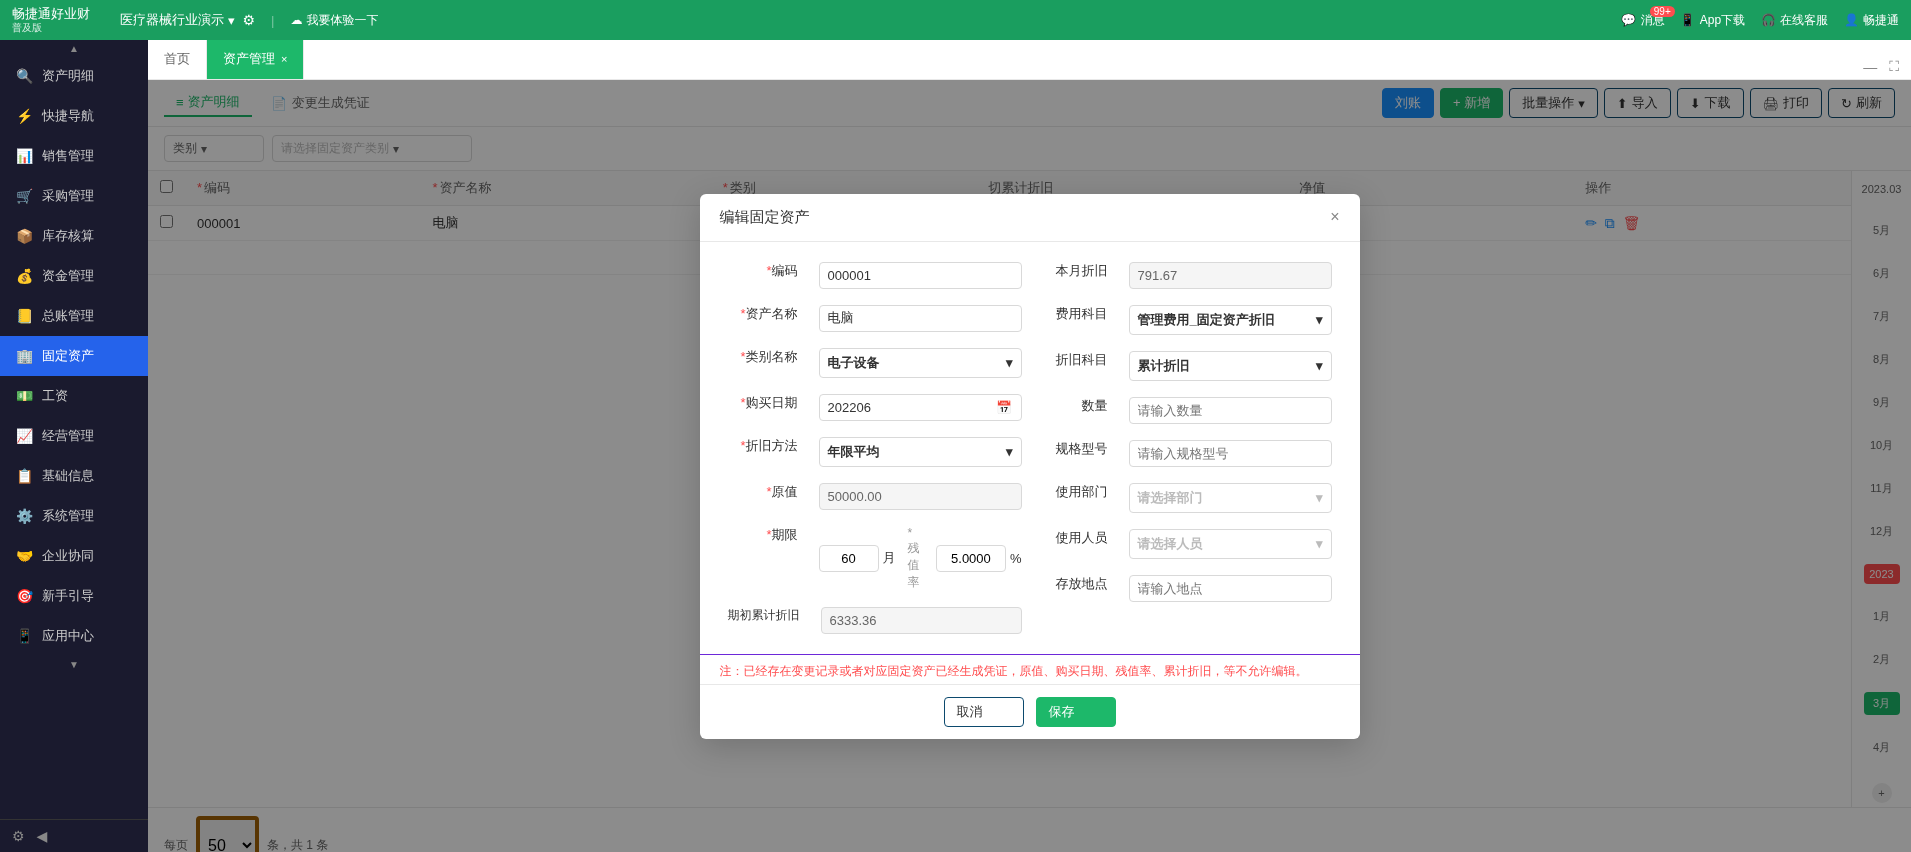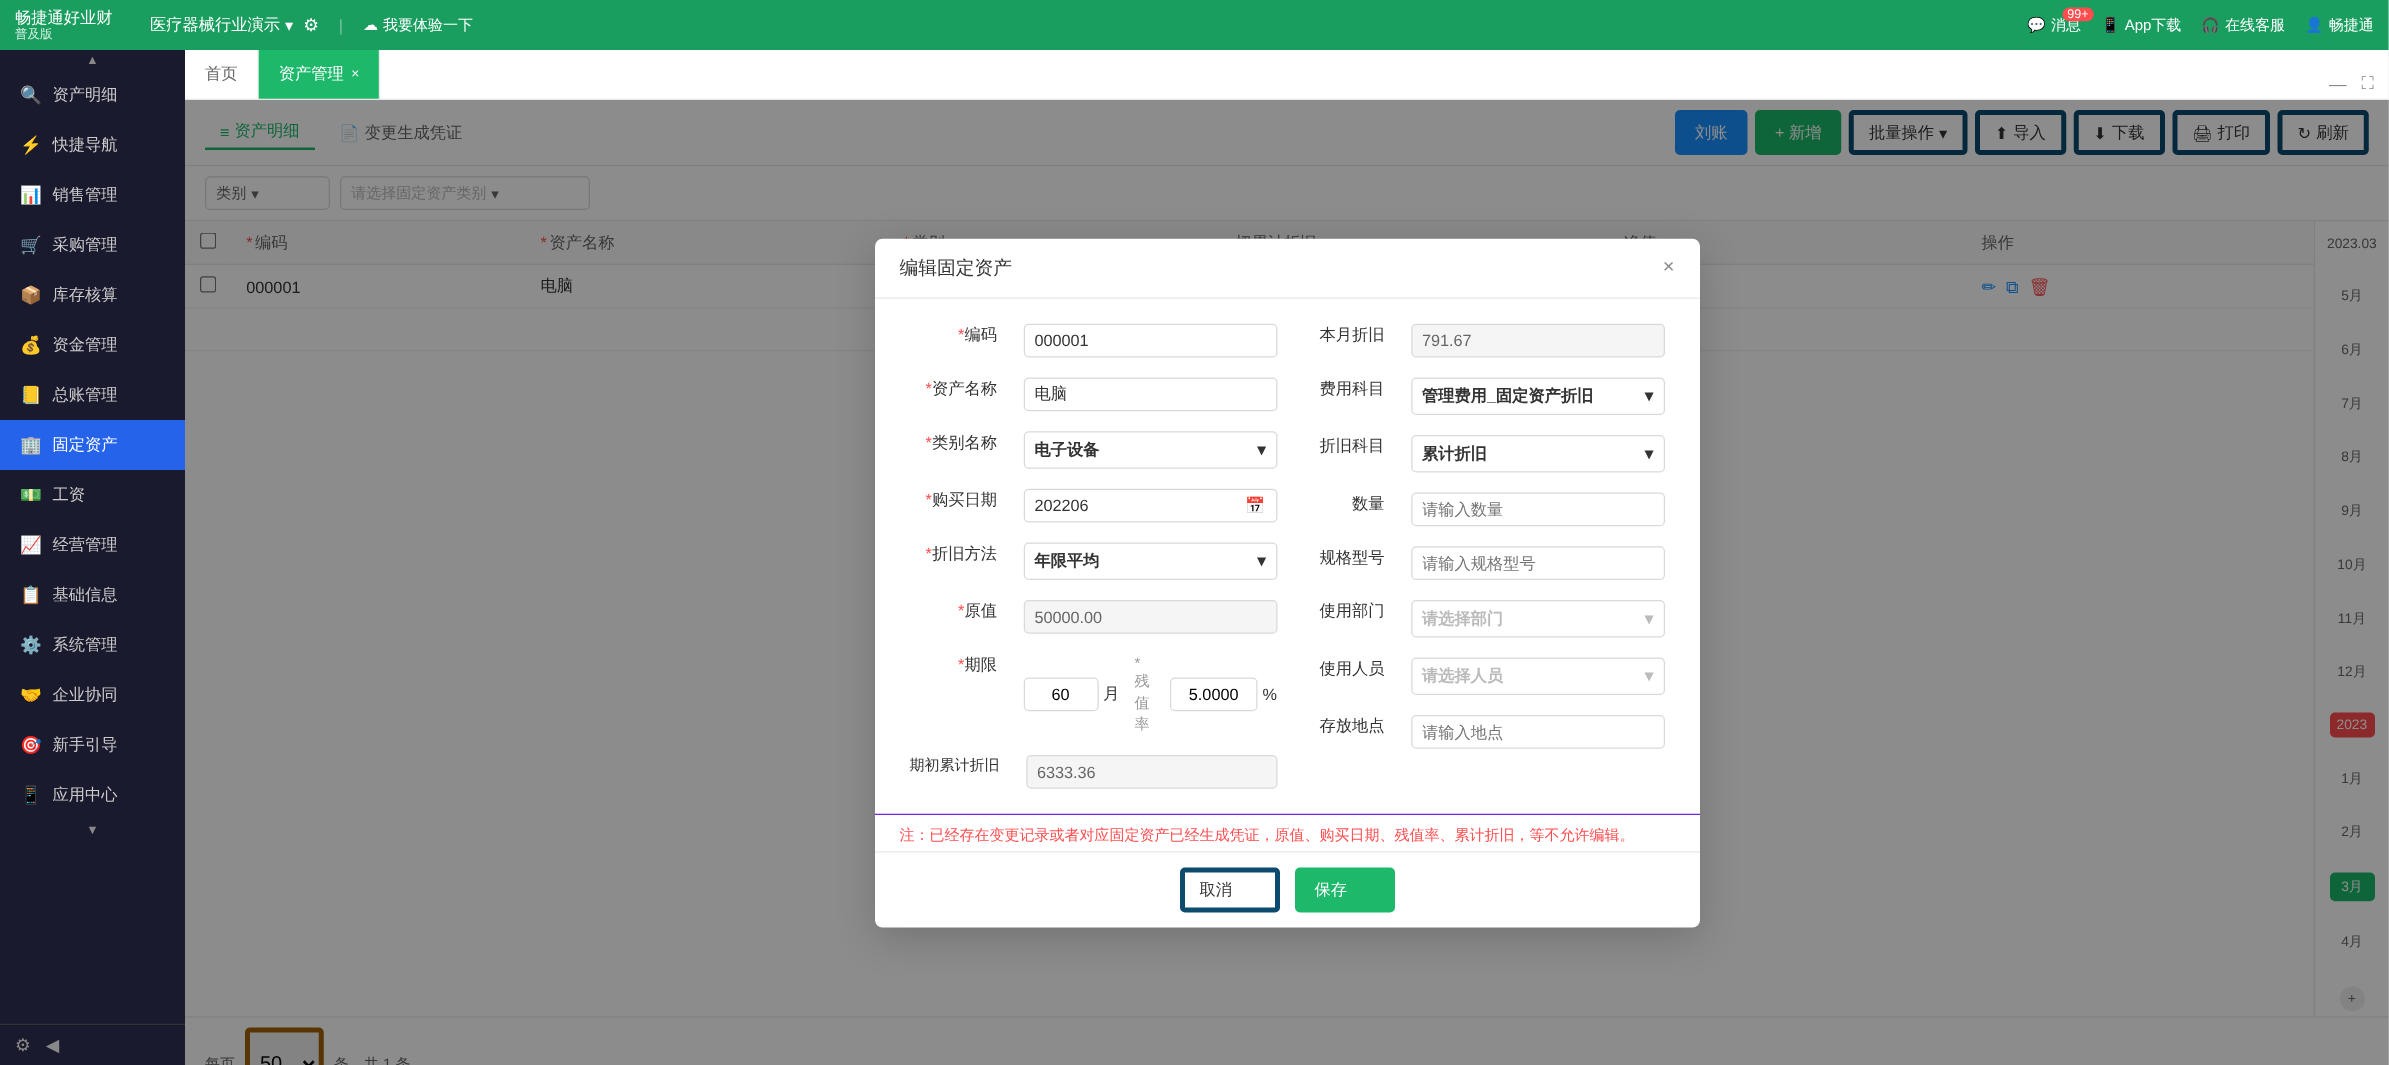--- a/index.html
+++ b/index.html
@@ -42,21 +42,21 @@
     .tab-ctrl-btn { color: #888; cursor: pointer; font-size: 14px; padding: 4px; }
 
     
     .page-content { flex: 1; overflow-y: auto; background: #f5f5f5; padding: 0; position: relative; }
 
     
     .page-toolbar { background: #fff; padding: 8px 16px; display: flex; align-items: center; gap: 8px; border-bottom: 1px solid #e8e8e8; }
     .toolbar-tab { padding: 4px 12px; font-size: 13px; cursor: pointer; color: #666; display: flex; align-items: center; gap: 4px; }
     .toolbar-tab.active { color: #1db86a; border-bottom: 2px solid #1db86a; }
     .toolbar-right { margin-left: auto; display: flex; align-items: center; gap: 6px; }
-    .btn { padding: 5px 12px; border: 4px solid #0c4a6e; border-radius: 4px; font-size: 13px; cursor: pointer; background: #fff; color: #333; display: flex; align-items: center; gap: 4px; }
+    .btn { padding: 5px 12px; border: 1px solid #0c4a6e; border-radius: 4px; font-size: 13px; cursor: pointer; background: #fff; color: #333; display: flex; align-items: center; gap: 4px; }
     .btn-primary { background: #1db86a; color: #fff; border-color: #1db86a; }
     .btn-blue { background: #1890ff; color: #fff; border-color: #1890ff; }
 
     
     .filter-row { background: #fff; padding: 8px 16px; display: flex; align-items: center; gap: 8px; border-bottom: 1px solid #e8e8e8; }
     .filter-select { border: 1px solid #d9d9d9; border-radius: 4px; padding: 4px 8px; font-size: 12px; color: #666; display: flex; align-items: center; gap: 4px; cursor: pointer; min-width: 100px; }
 
     
     .table-container { background: #fff; margin: 0; }
     table { width: 100%; border-collapse: collapse; font-size: 13px; }

